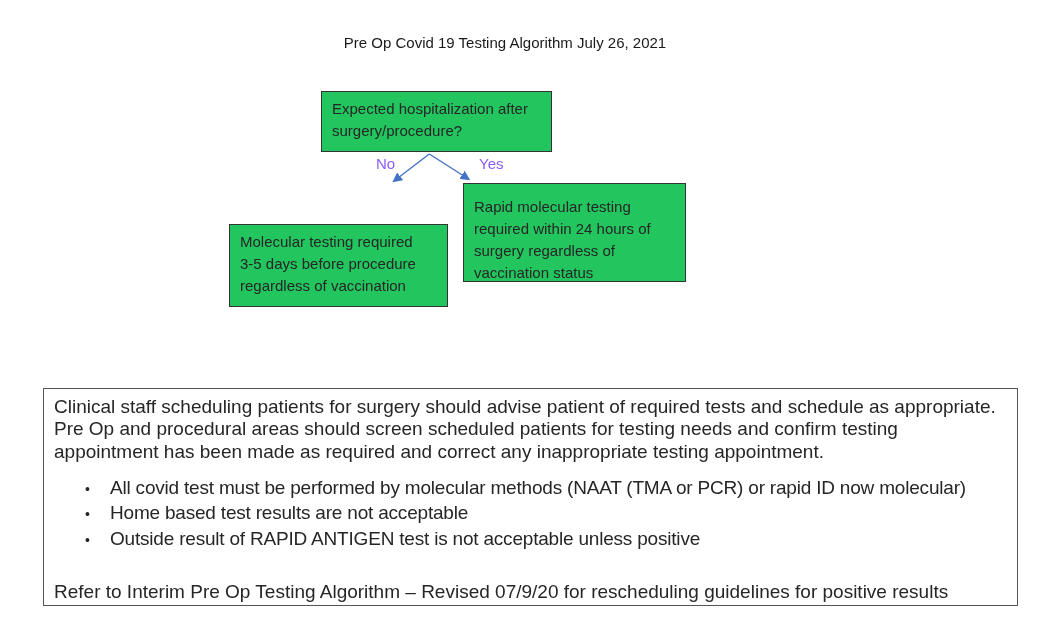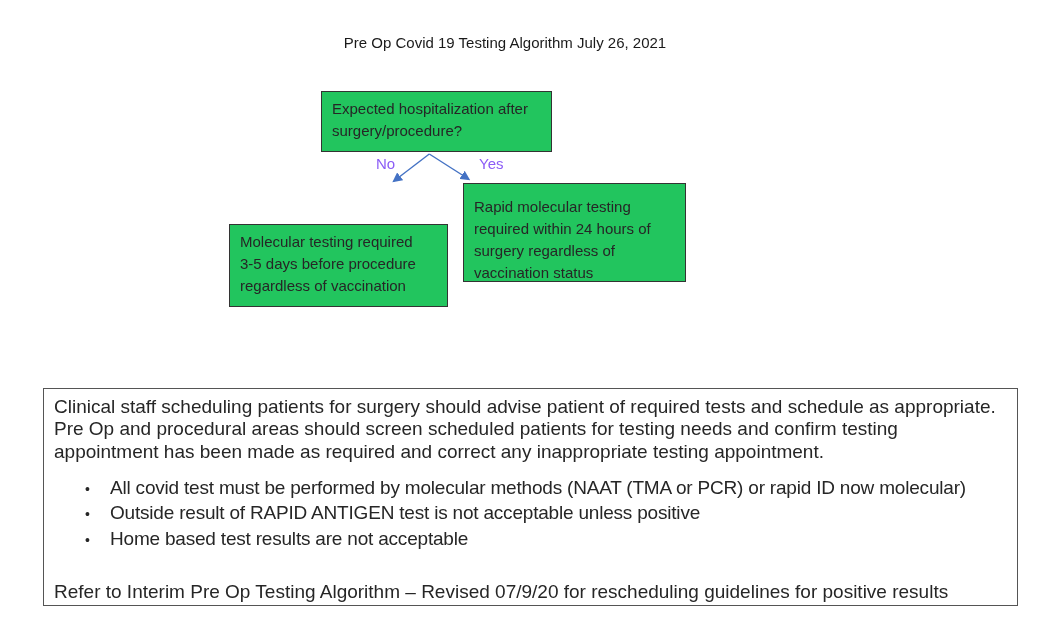--- a/index.html
+++ b/index.html
@@ -145,19 +145,19 @@
 
   <div class="fc-box yes-box">Rapid molecular testing
 required within 24 hours of
 surgery regardless of
 vaccination status</div>
 
   <div class="notes-box">
     <p class="notes-paragraph">Clinical staff scheduling patients for surgery should advise patient of required tests and schedule as appropriate. Pre Op and procedural areas should screen scheduled patients for testing needs and confirm testing appointment has been made as required and correct any inappropriate testing appointment.</p>
     <ul class="notes-bullets">
       <li>All covid test must be performed by molecular methods (NAAT (TMA or PCR) or rapid ID now molecular)</li>
+      <li>Home based test results are not acceptable</li>
       <li>Outside result of RAPID ANTIGEN test is not acceptable unless positive</li>
-      <li>Home based test results are not acceptable</li>
     </ul>
     <p class="notes-footer">Refer to Interim Pre Op Testing Algorithm – Revised 07/9/20 for rescheduling guidelines for positive results</p>
   </div>
 
 </div>
 
 </body></html>

